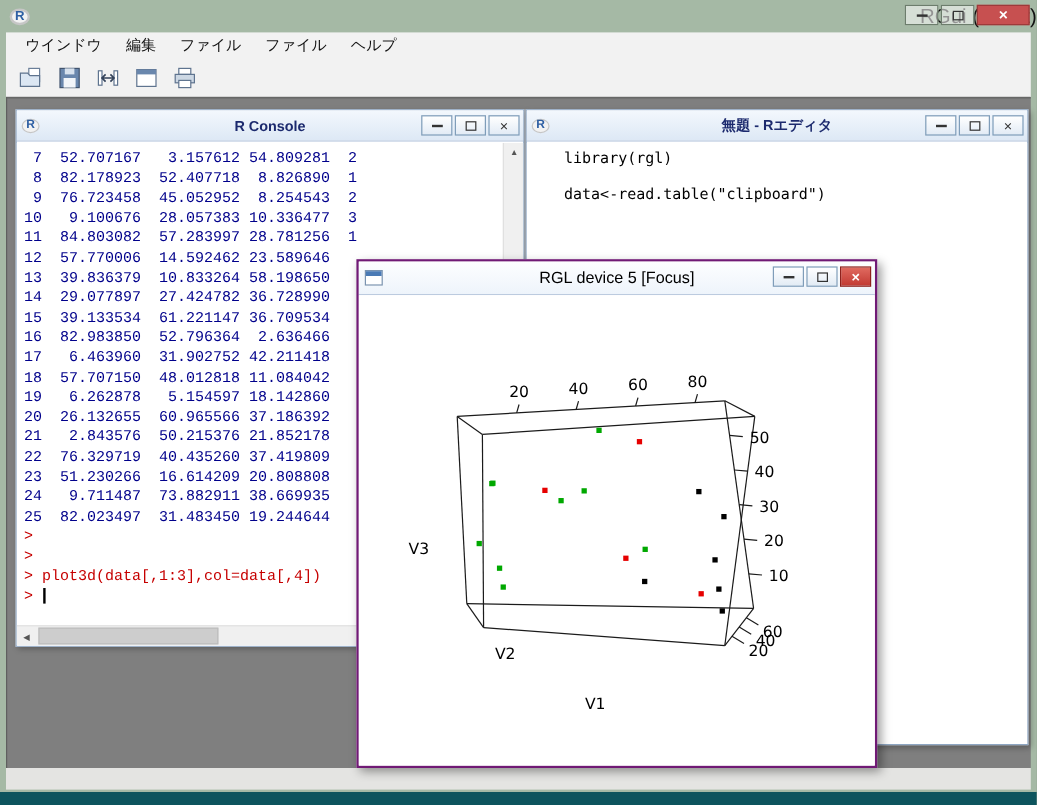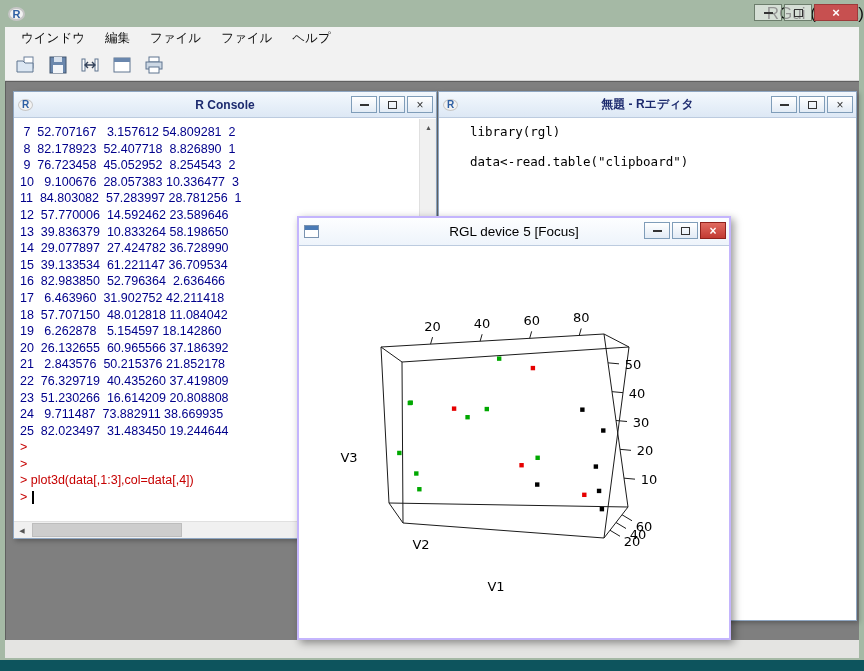--- a/index.html
+++ b/index.html
@@ -40,27 +40,27 @@
   .ctitle { position:relative; height:26px; background:linear-gradient(#f3f8fd,#dde8f5);
             border-bottom:1px solid #bccbdf; display:flex; align-items:center; }
   .ctitle .ttext { position:absolute; left:0; right:0; text-align:center; font-size:12px; font-weight:bold; color:#1c2a6e; }
   .cbtns { position:absolute; right:3px; top:4px; display:flex; gap:2px; z-index:2; }
   .cbtn { width:26px; height:17px; display:flex; align-items:center; justify-content:center;
           background:linear-gradient(#ffffff,#e2ebf5); border:1px solid #7f9db9; font-size:12px; color:#333; }
   .cbtn.closered { background:linear-gradient(#e06a60,#c23a33); border-color:#8f211c; color:#fff; font-weight:bold; }
 
   .console { left:7px; top:9px; width:424px; height:448px; z-index:1; }
   .editor  { left:432px; top:9px; width:419px; height:530px; z-index:1; }
-  .rgl     { left:291px; top:134px; width:434px; height:424px; z-index:3; border:2px solid #c4b5fd; box-shadow:3px 3px 8px rgba(0,0,0,.4);text-decoration:underline; }
+  .rgl     { left:291px; top:134px; width:434px; height:424px; z-index:3; border:2px solid #701a75; box-shadow:3px 3px 8px rgba(0,0,0,.4);text-decoration:underline; }
   .rgl .ctitle { height:28px; background:linear-gradient(#fdfeff,#eef4fb); }
   .rgl .ctitle .ttext { font-weight:normal; color:#000; font-size:13.5px; }
 
   .cbody { position:absolute; left:0; right:0; top:27px; bottom:0; background:#fff; overflow:hidden; }
   .clines { position:absolute; left:6px; top:5px; right:18px; bottom:18px; overflow:hidden;
-            font-family:Liberation Sans, sans-serif; font-size:12.5px; line-height:16.6px; white-space:pre; }
+            font-family:Liberation Mono, monospace; font-size:12.5px; line-height:16.6px; white-space:pre; }
   .caret { display:inline-block; width:2px; height:13px; background:#000; vertical-align:middle; margin-left:1px; }
 
   .vscroll { position:absolute; top:0; right:0; width:17px; bottom:17px; background:#f0f0f0; border-left:1px solid #e0e0e0; }
   .hscroll { position:absolute; left:0; bottom:0; right:17px; height:17px; background:#f0f0f0; border-top:1px solid #e0e0e0; }
   .scorner { position:absolute; right:0; bottom:0; width:17px; height:17px; background:#f0f0f0; }
   .sarrow { position:absolute; width:17px; height:16px; display:flex; align-items:center; justify-content:center;
             font-size:7px; color:#555; }
   .sarrow.up { top:0; } .sarrow.down { bottom:0; }
   .sarrow.left { left:0; top:0; height:17px; width:16px; } .sarrow.right { right:0; top:0; height:17px; width:16px; }
   .vthumb { position:absolute; left:1px; right:1px; bottom:18px; height:110px; background:#cdcdcd; border:1px solid #bdbdbd; }

